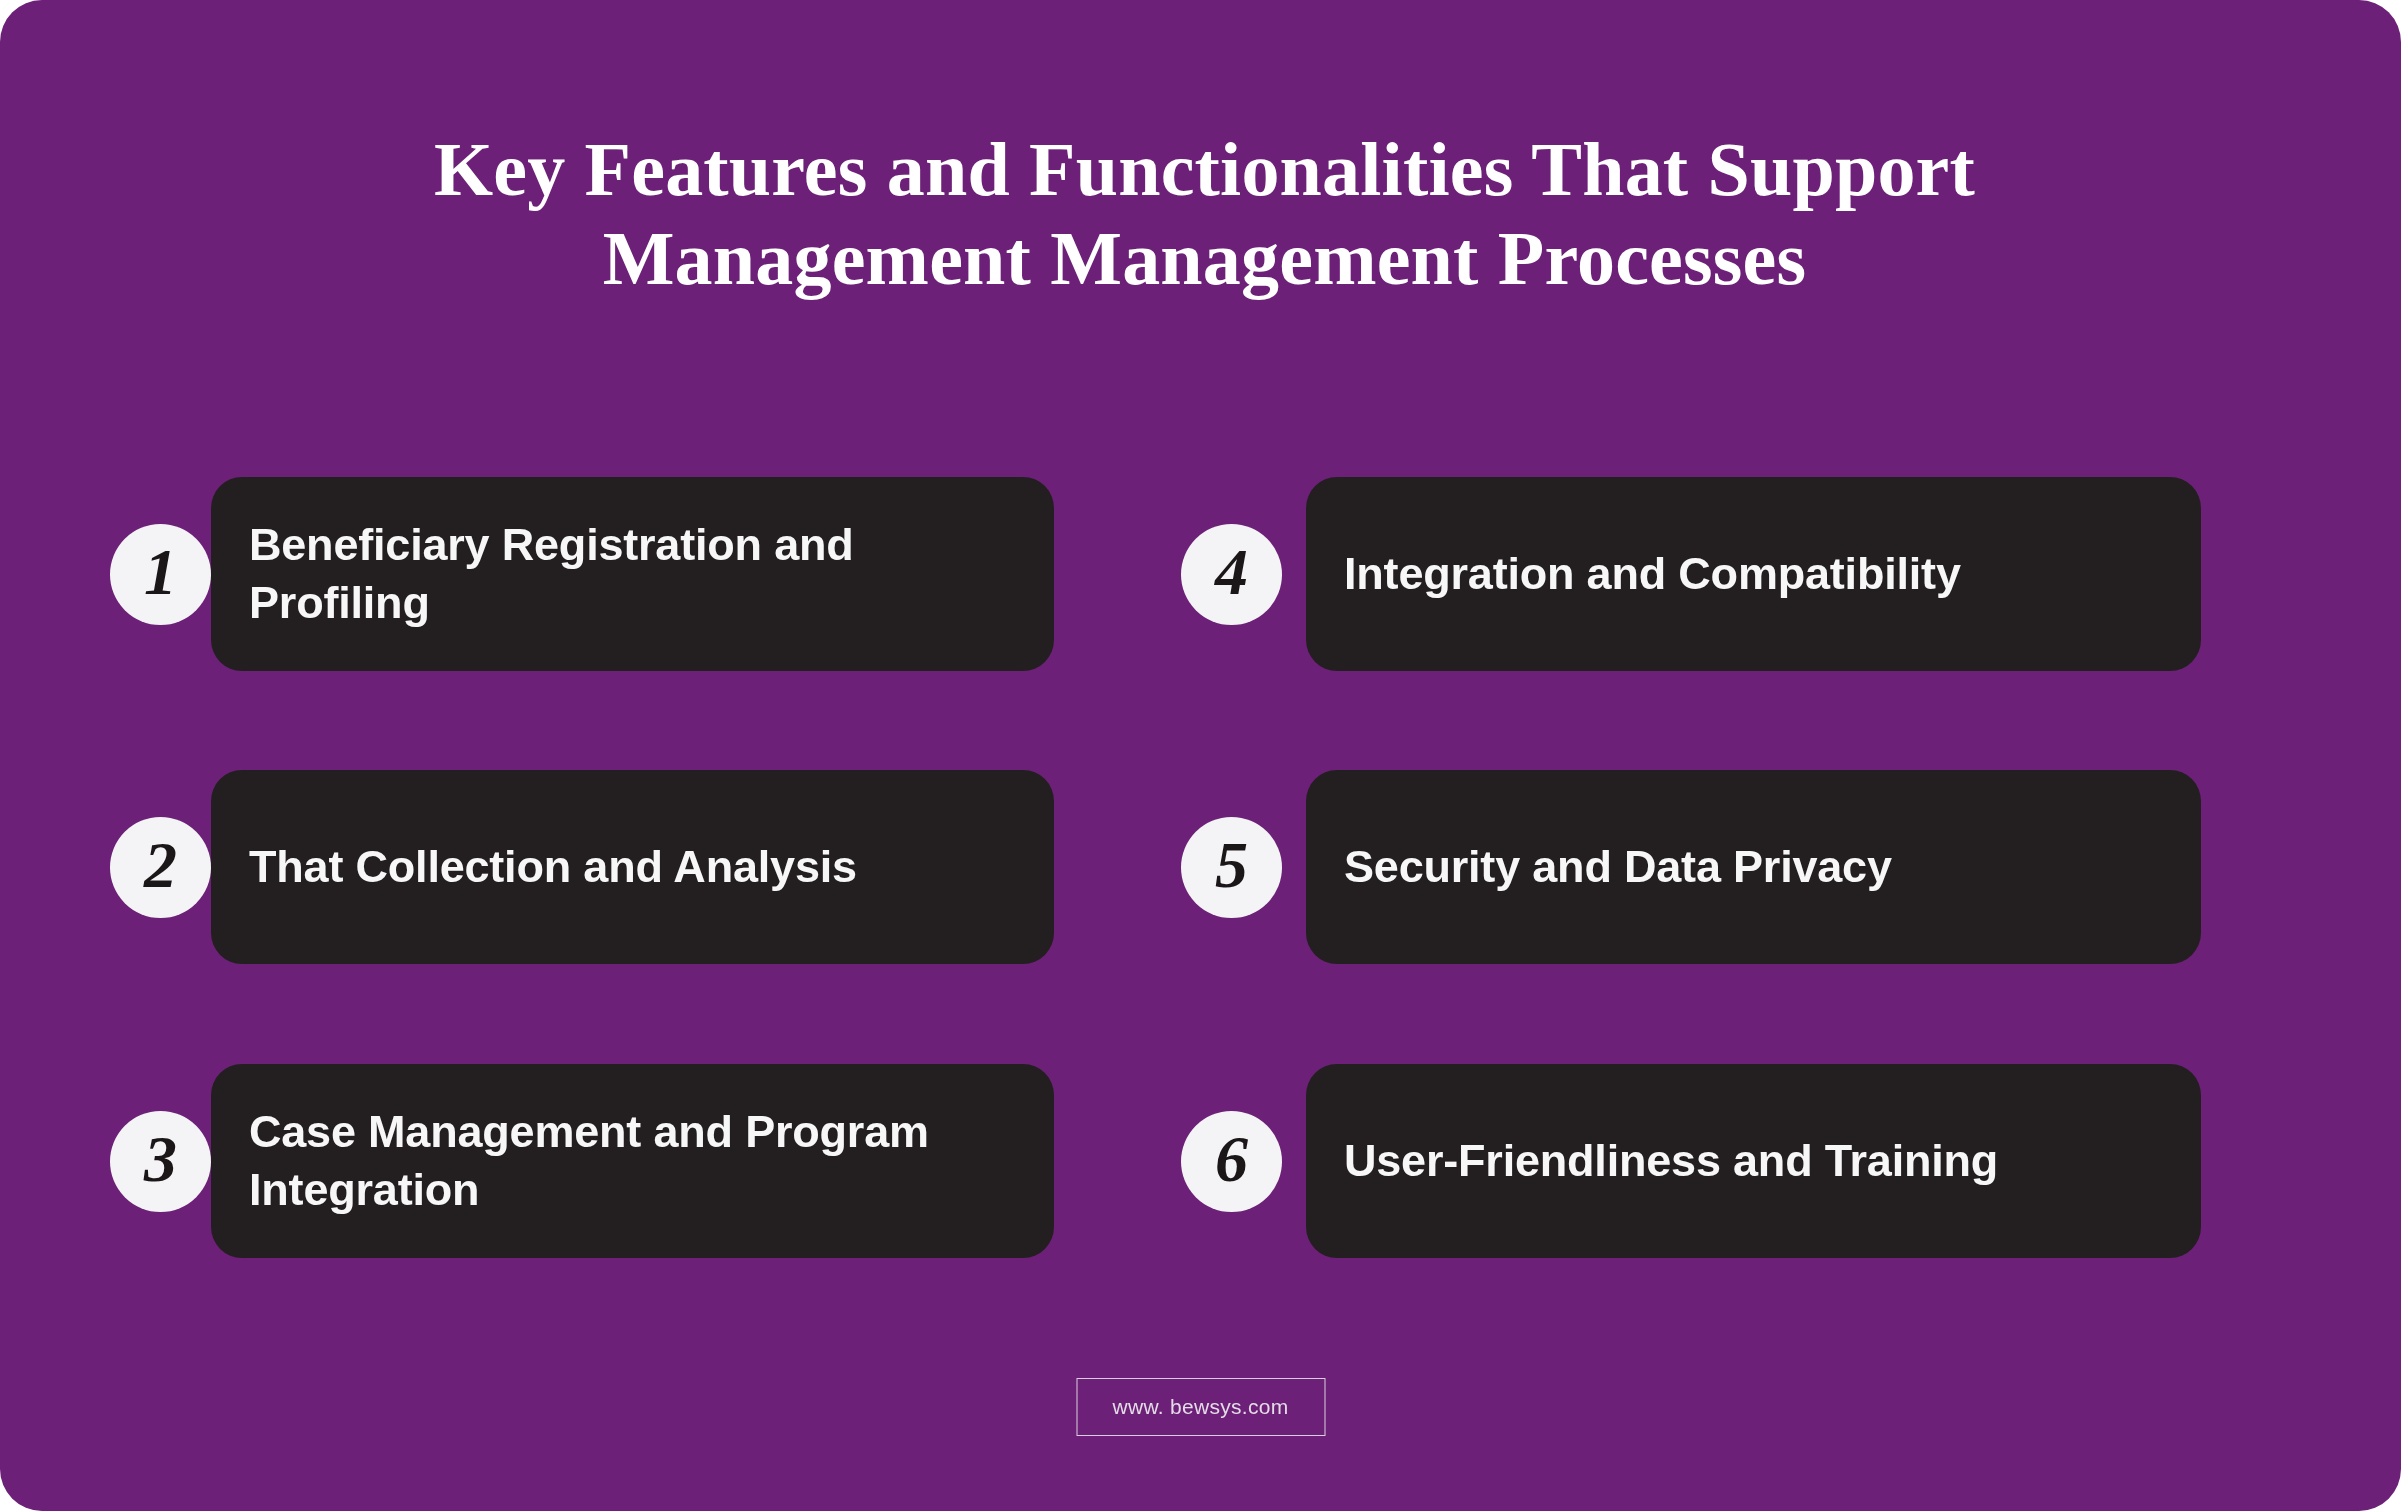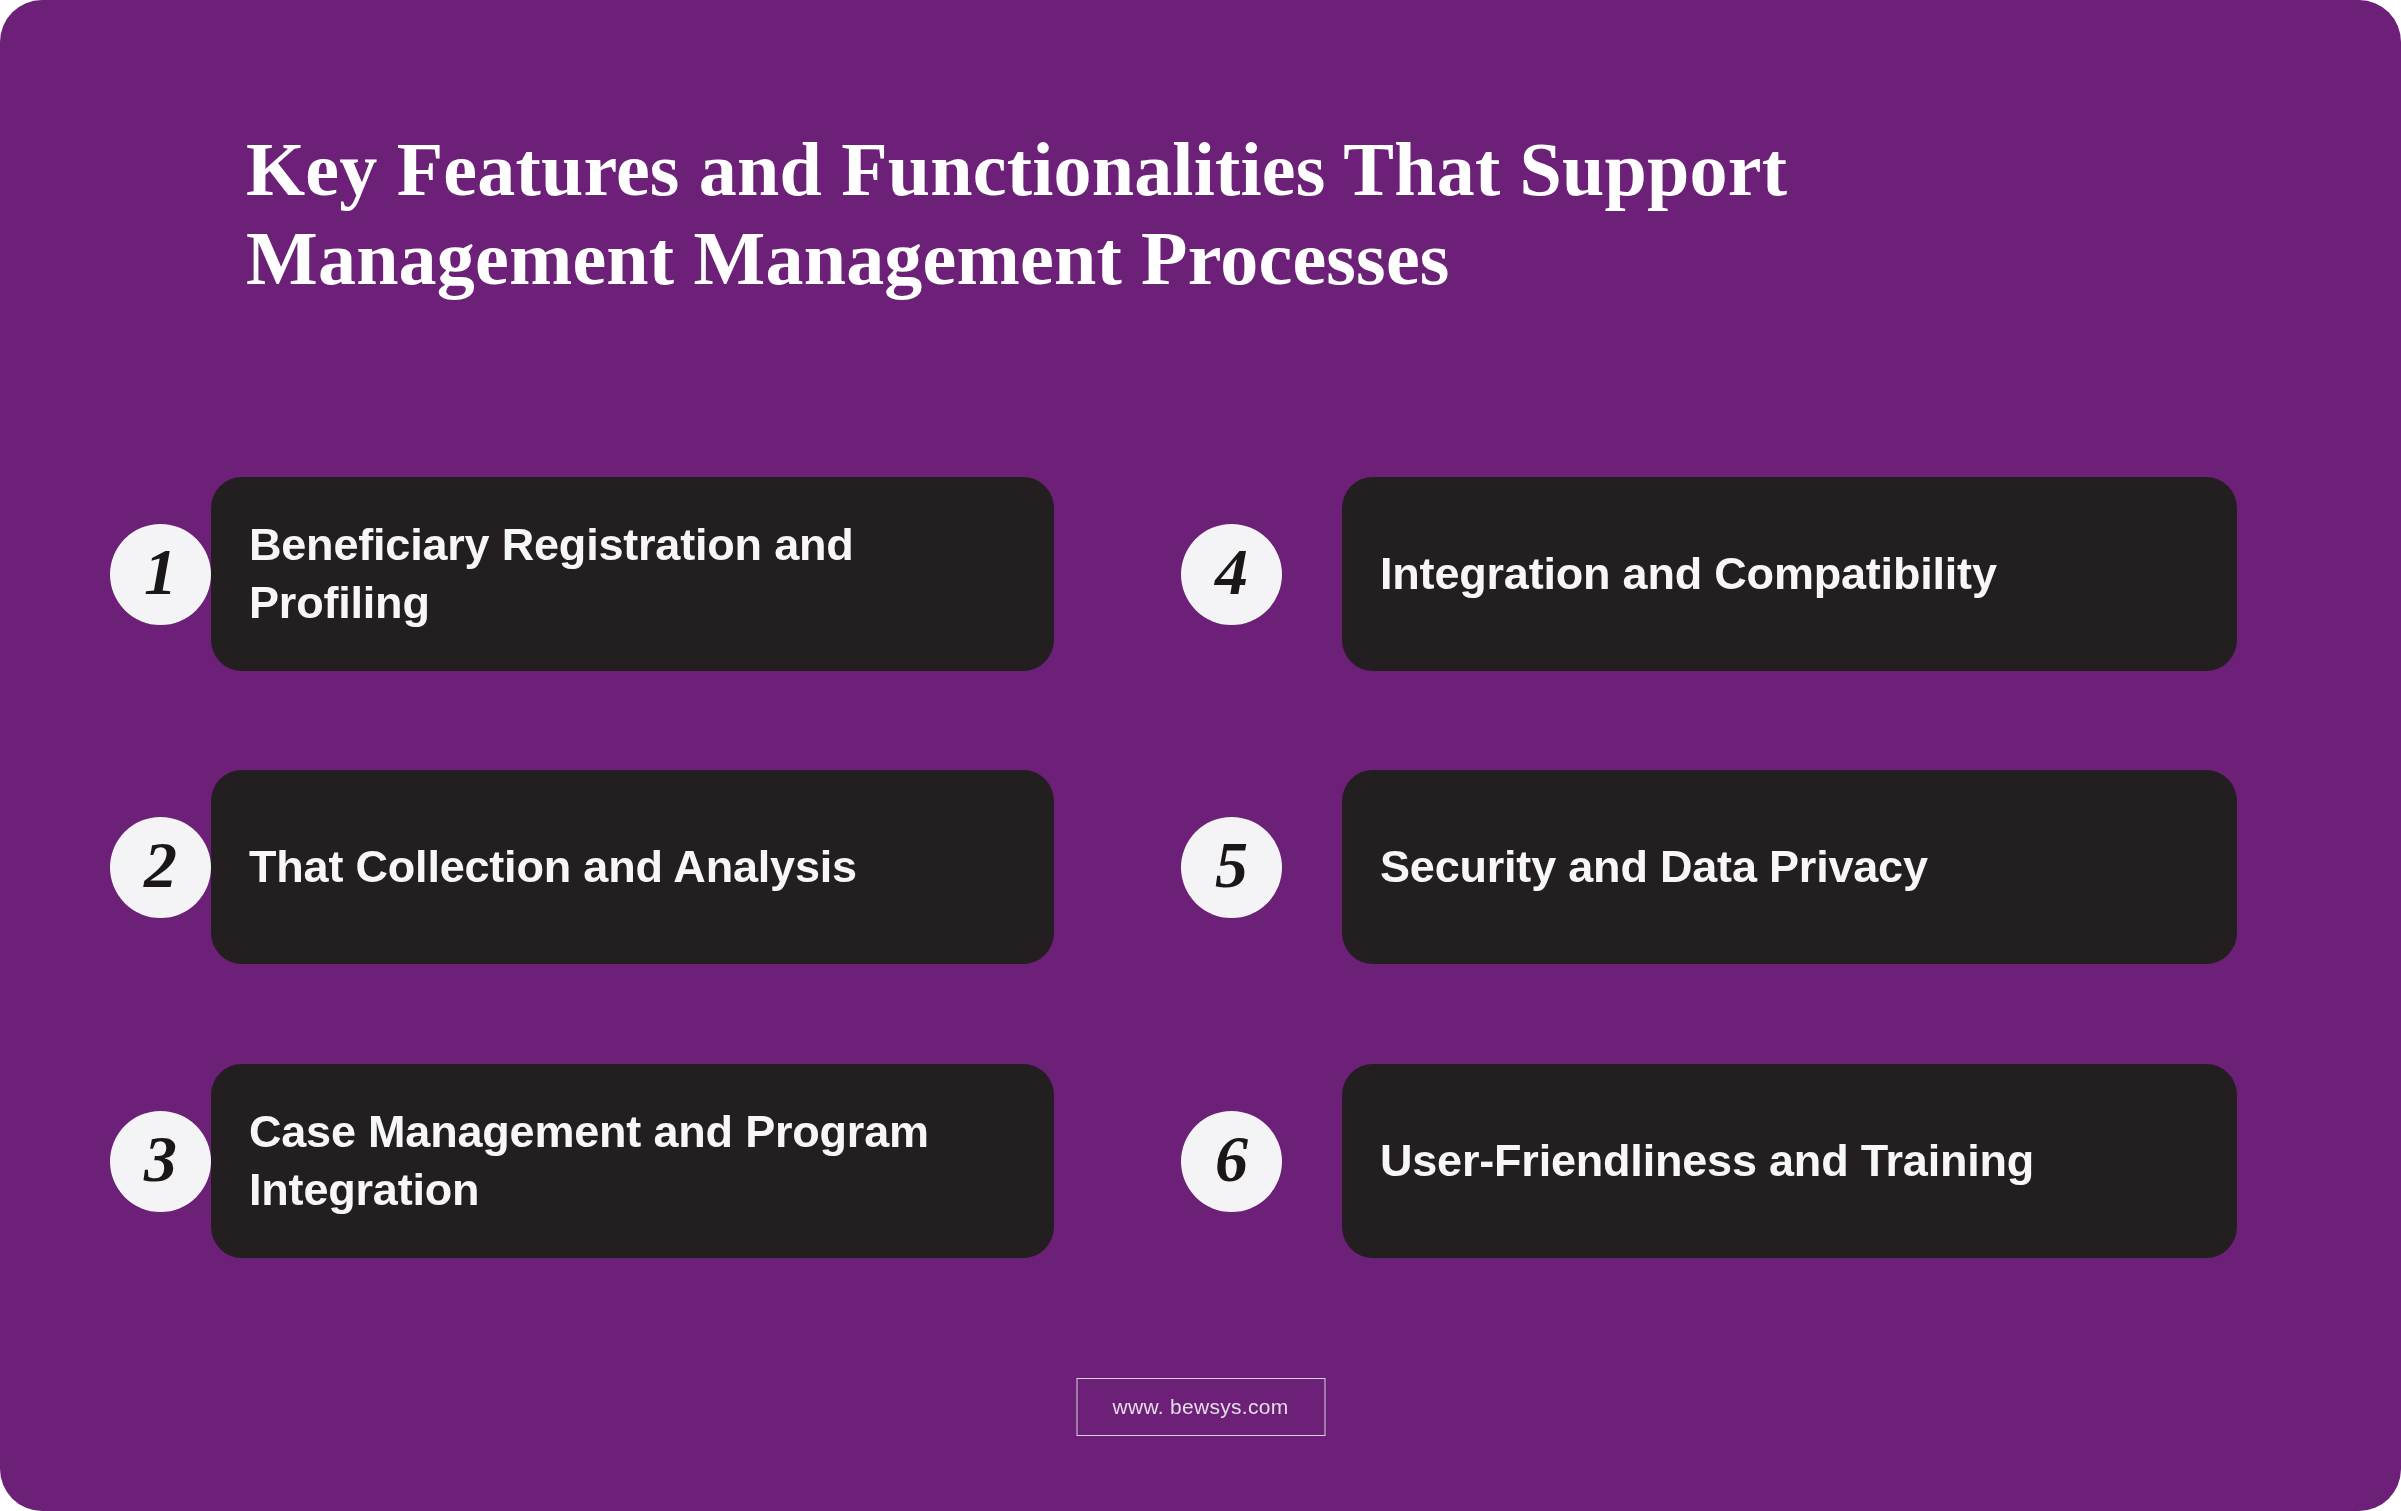--- a/index.html
+++ b/index.html
@@ -23,20 +23,21 @@
     box-sizing: border-box;
     overflow: hidden;
   }
 
   
   .title-block {
     position: absolute;
     left: 0;
     right: 0;
     top: 125px;
+    text-align: center;
     padding: 0 238px;
     margin-left: 8px;
   }
   .title-line {
     font-family: "Liberation Serif", "DejaVu Serif", serif;
     font-weight: 700;
     font-size: 76px;
     line-height: 1.17;
     color: #ffffff;
     letter-spacing: 0.2px;
@@ -88,21 +89,21 @@
     flex: 0 0 auto;
     background: #231F20;
     border-radius: 31px;
     height: 194px;
     display: flex;
     align-items: center;
     box-sizing: border-box;
     padding: 0 38px;
   }
   .col-left  .card { width: 843px; }
-  .col-right .card { width: 895px; margin-left: 60px; }
+  .col-right .card { width: 895px; margin-left: 24px; }
 
   .card-label {
     font-family: "Liberation Sans", sans-serif;
     font-weight: 700;
     font-size: 45px;
     line-height: 1.28;
     color: #F7F7F7;
     letter-spacing: -0.2px;
   }
 

